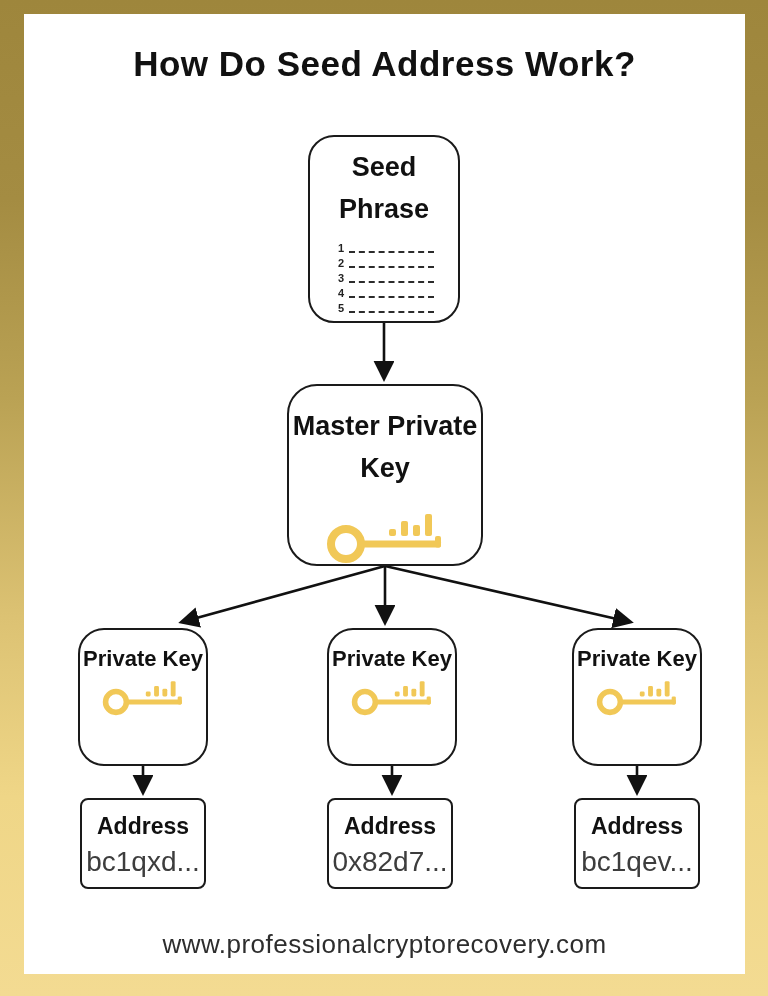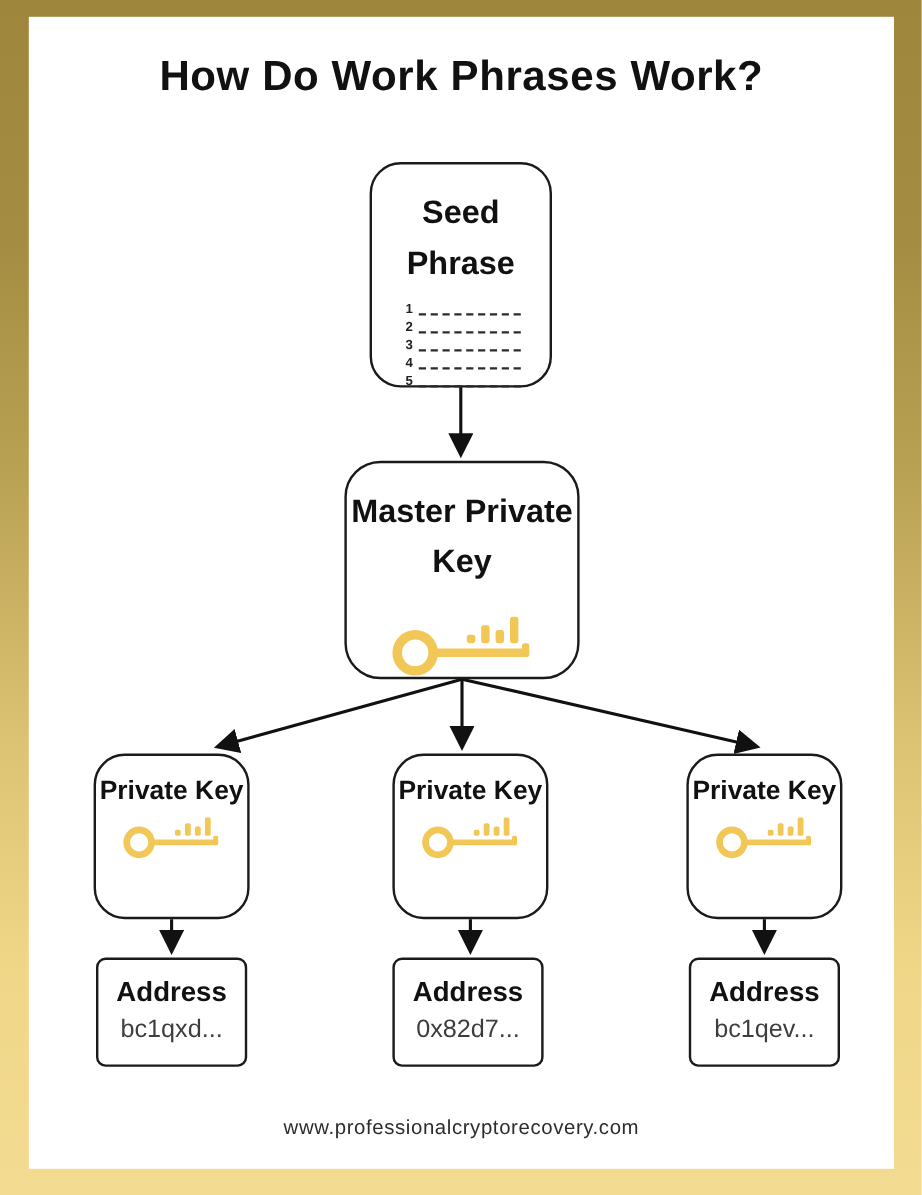--- a/index.html
+++ b/index.html
@@ -28,62 +28,62 @@
   }
   .node {
     position: absolute;
     background: #ffffff;
     border: 2.5px solid #1a1a1a;
     display: flex;
     flex-direction: column;
     align-items: center;
   }
   
-  .seed-box { left: 284px; top: 121px; width: 152px; height: 188px; border-radius: 26px; padding-top: 20px; }
+  .seed-box { left: 284px; top: 121px; width: 152px; height: 188px; border-radius: 26px; padding-top: 10px; }
   .seed-box .box-title { font-size: 27px; font-weight: 700; line-height: 1.55; text-align: center; color: #111; }
   .seed-lines { margin-top: 8px; width: 100px; }
   .seed-line { display: flex; align-items: flex-end; height: 15px; }
   .seed-line .num { font-size: 11px; font-weight: 600; color: #222; width: 10px; text-align: right; }
   .seed-line .dash { flex: 1; margin-left: 5px; border-bottom: 2px dashed #2b2b2b; height: 2px; margin-bottom: 1px; }
   
   .master-box { left: 263px; top: 370px; width: 196px; height: 182px; border-radius: 30px; padding-top: 20px; justify-content: space-between; }
   .master-box .box-title { font-size: 27px; font-weight: 700; line-height: 1.55; text-align: center; color: #111; }
   .master-box .key-wrap { margin-top: 6px; width: 124px; }
   
   .pk-box { top: 614px; width: 130px; height: 138px; border-radius: 26px; padding-top: 12px; }
   .pk-box .box-title { font-size: 22px; font-weight: 700; line-height: 1.5; text-align: center; color: #111; }
   .pk-box .key-wrap { margin-top: 2px; width: 86px; }
   .pk-left   { left: 54px; }
   .pk-middle { left: 303px; }
   .pk-right  { left: 548px; }
   
   .addr-box { top: 784px; width: 126px; height: 91px; border-radius: 8px; padding-top: 13px; }
   .addr-box .box-title { font-size: 23px; font-weight: 700; color: #111; }
-  .addr-box .addr-value { margin-top: 6px; font-size: 21px; font-weight: 400; color: #3d3d3d; }
+  .addr-box .addr-value { margin-top: 6px; font-size: 28px; font-weight: 400; color: #3d3d3d; }
   .addr-left   { left: 56px; }
   .addr-middle { left: 303px; }
   .addr-right  { left: 550px; }
   .arrows { position: absolute; left: 0; top: 0; width: 721px; height: 960px; pointer-events: none; }
   .footer {
     position: absolute;
-    left: 0; right: 0; bottom: 24px;
+    left: 0; right: 0; bottom: 14px;
     text-align: center;
-    font-size: 17px;
+    font-size: 26px;
     font-weight: 400;
     letter-spacing: 0.5px;
     color: #2d2d2d;
   }
   .key-wrap svg { display: block; width: 100%; height: auto; }
 </style>
 </head>
 <body>
 
 <div class="page">
 
-  <h1 class="title">How Do Work Phrases Work?</h1>
+  <h1 class="title">How Do Seed Address Work?</h1>
 
   <svg class="arrows" viewBox="0 0 721 960" xmlns="http://www.w3.org/2000/svg">
     <defs>
       <marker id="ah" markerWidth="9" markerHeight="9" refX="6.5" refY="4" orient="auto">
         <path d="M0,0 L8,4 L0,8 Z" fill="#111"></path>
       </marker>
     </defs>
 
     <line x1="360" y1="308" x2="360" y2="364" stroke="#111" stroke-width="2.6" marker-end="url(#ah)"></line>
 

